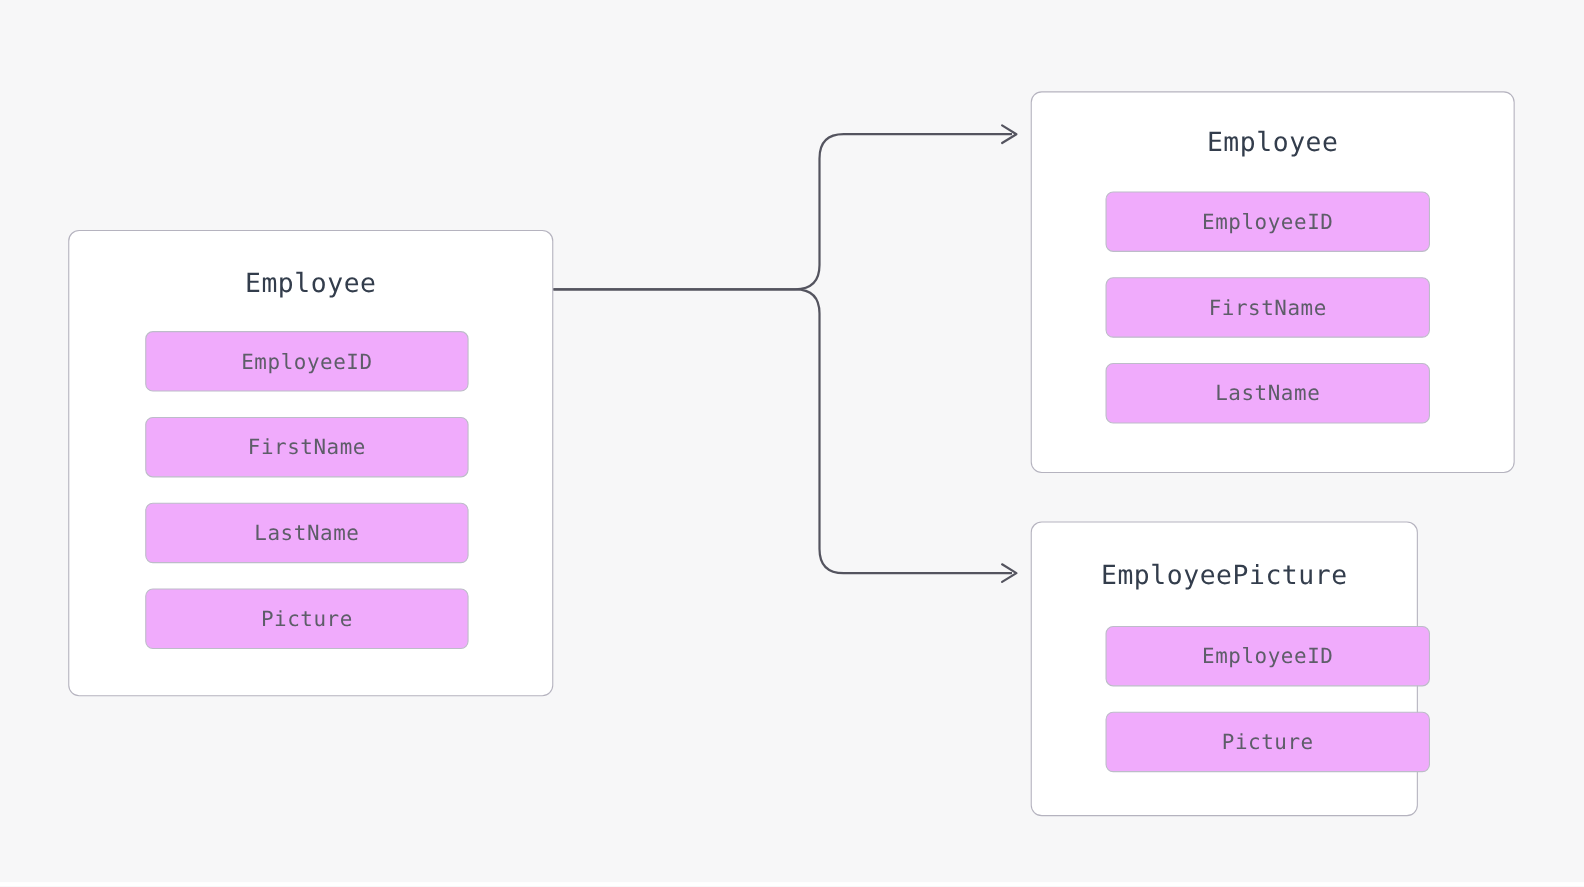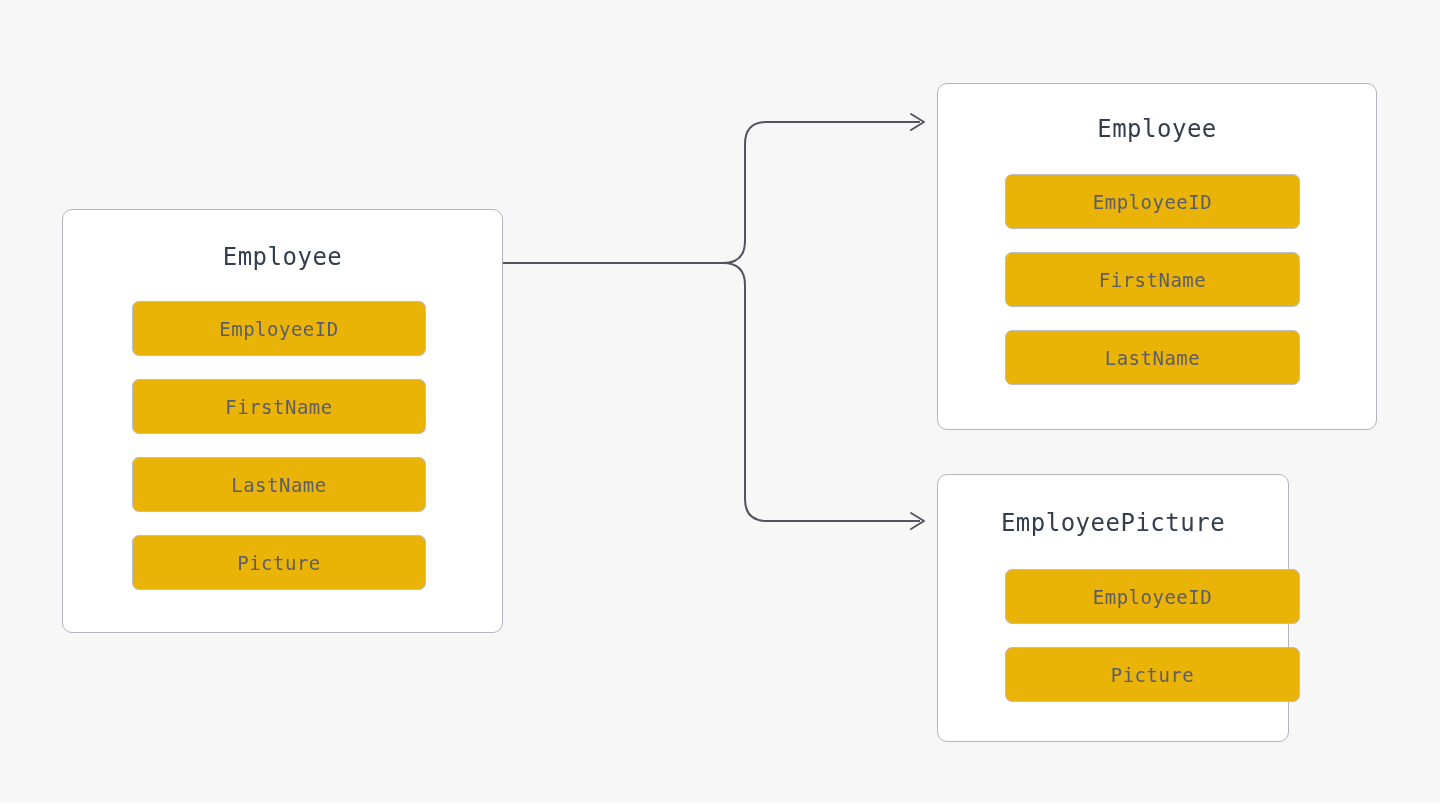--- a/index.html
+++ b/index.html
@@ -45,21 +45,21 @@
     margin: 0;
   }
   .entity-source  .entity-title { top: 33px; }
   .entity-split-a .entity-title { top: 31px; }
   .entity-split-b .entity-title { top: 34px; }
 
   .field {
     position: absolute;
     box-sizing: border-box;
     height: 55px;
-    background: #eab308;
+    background: #f0abfc;
     border: 1px solid #bdbcc9;
     border-radius: 7px;
     display: flex;
     align-items: center;
     justify-content: center;
     font-size: 19px;
     color: #5d5d68;
     letter-spacing: 0.5px;
   }
   .entity-source  .field { left: 69px; width: 294px; }

